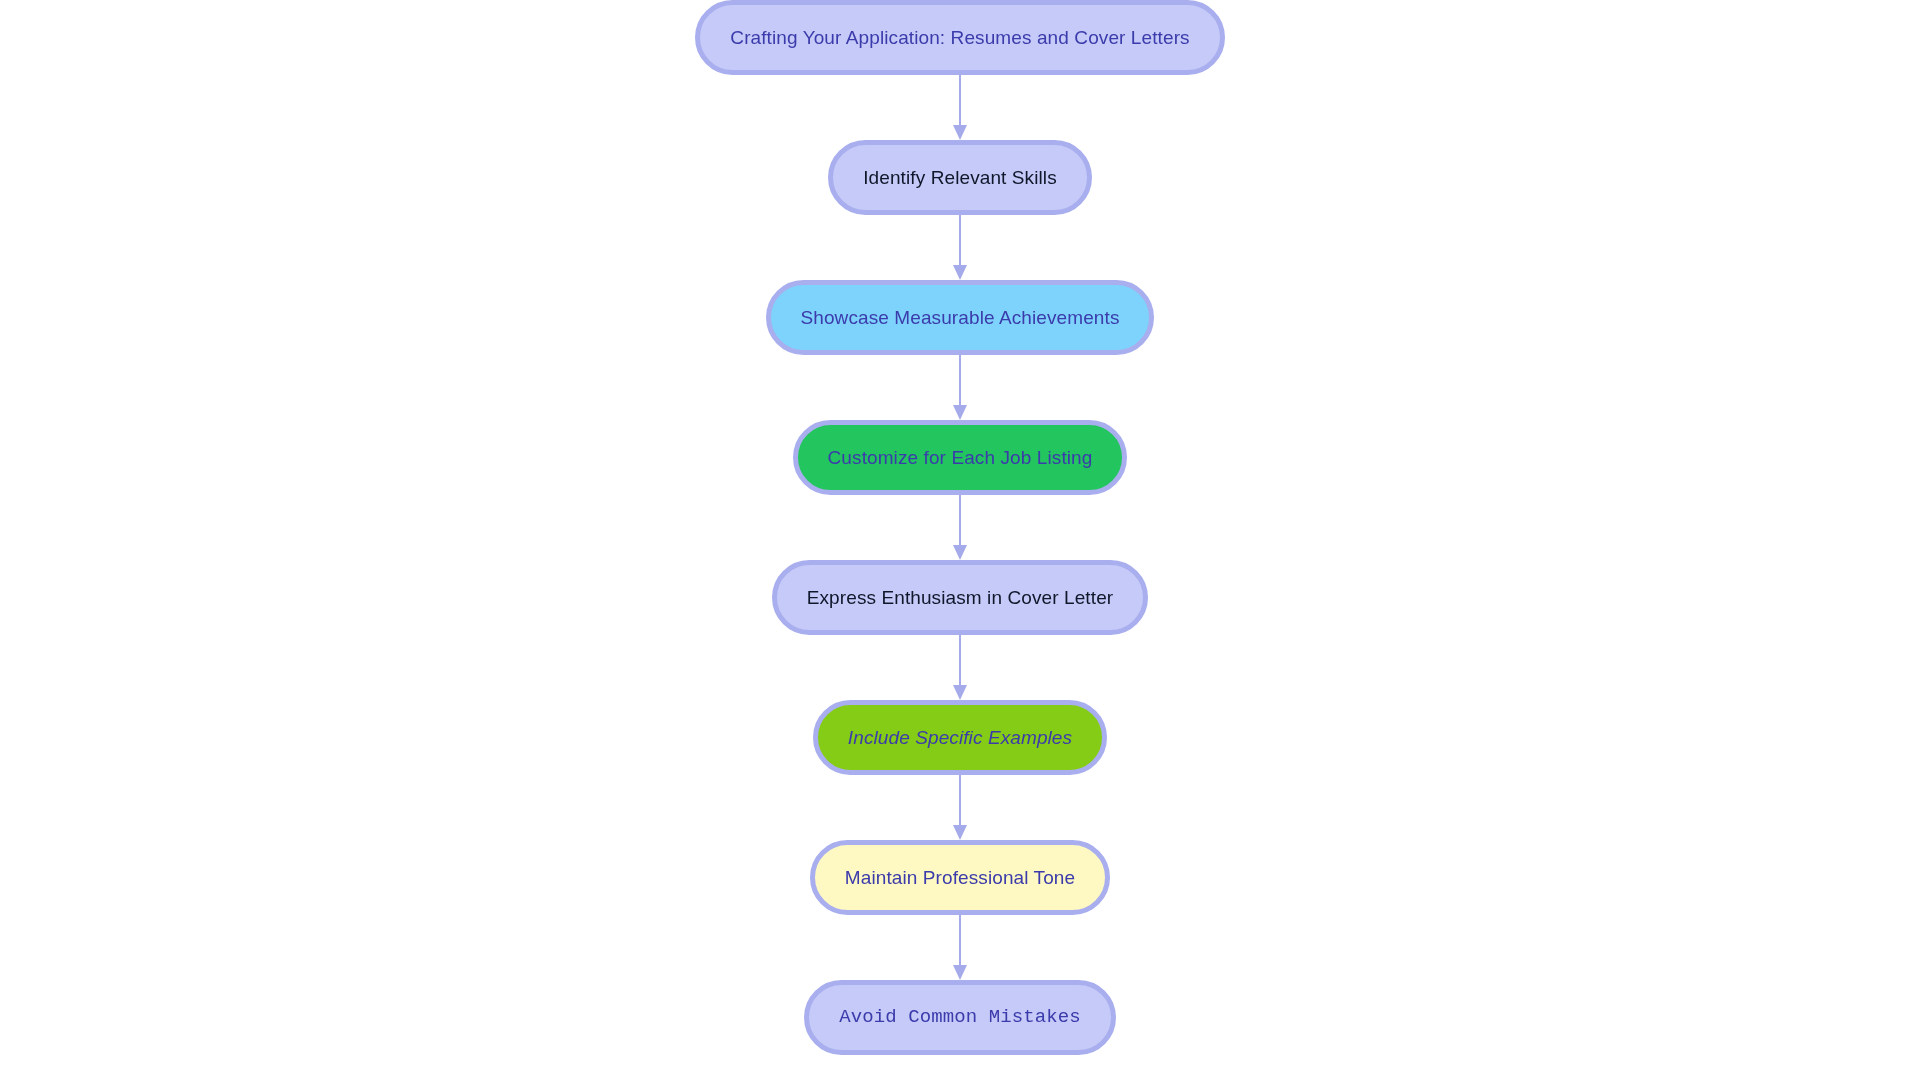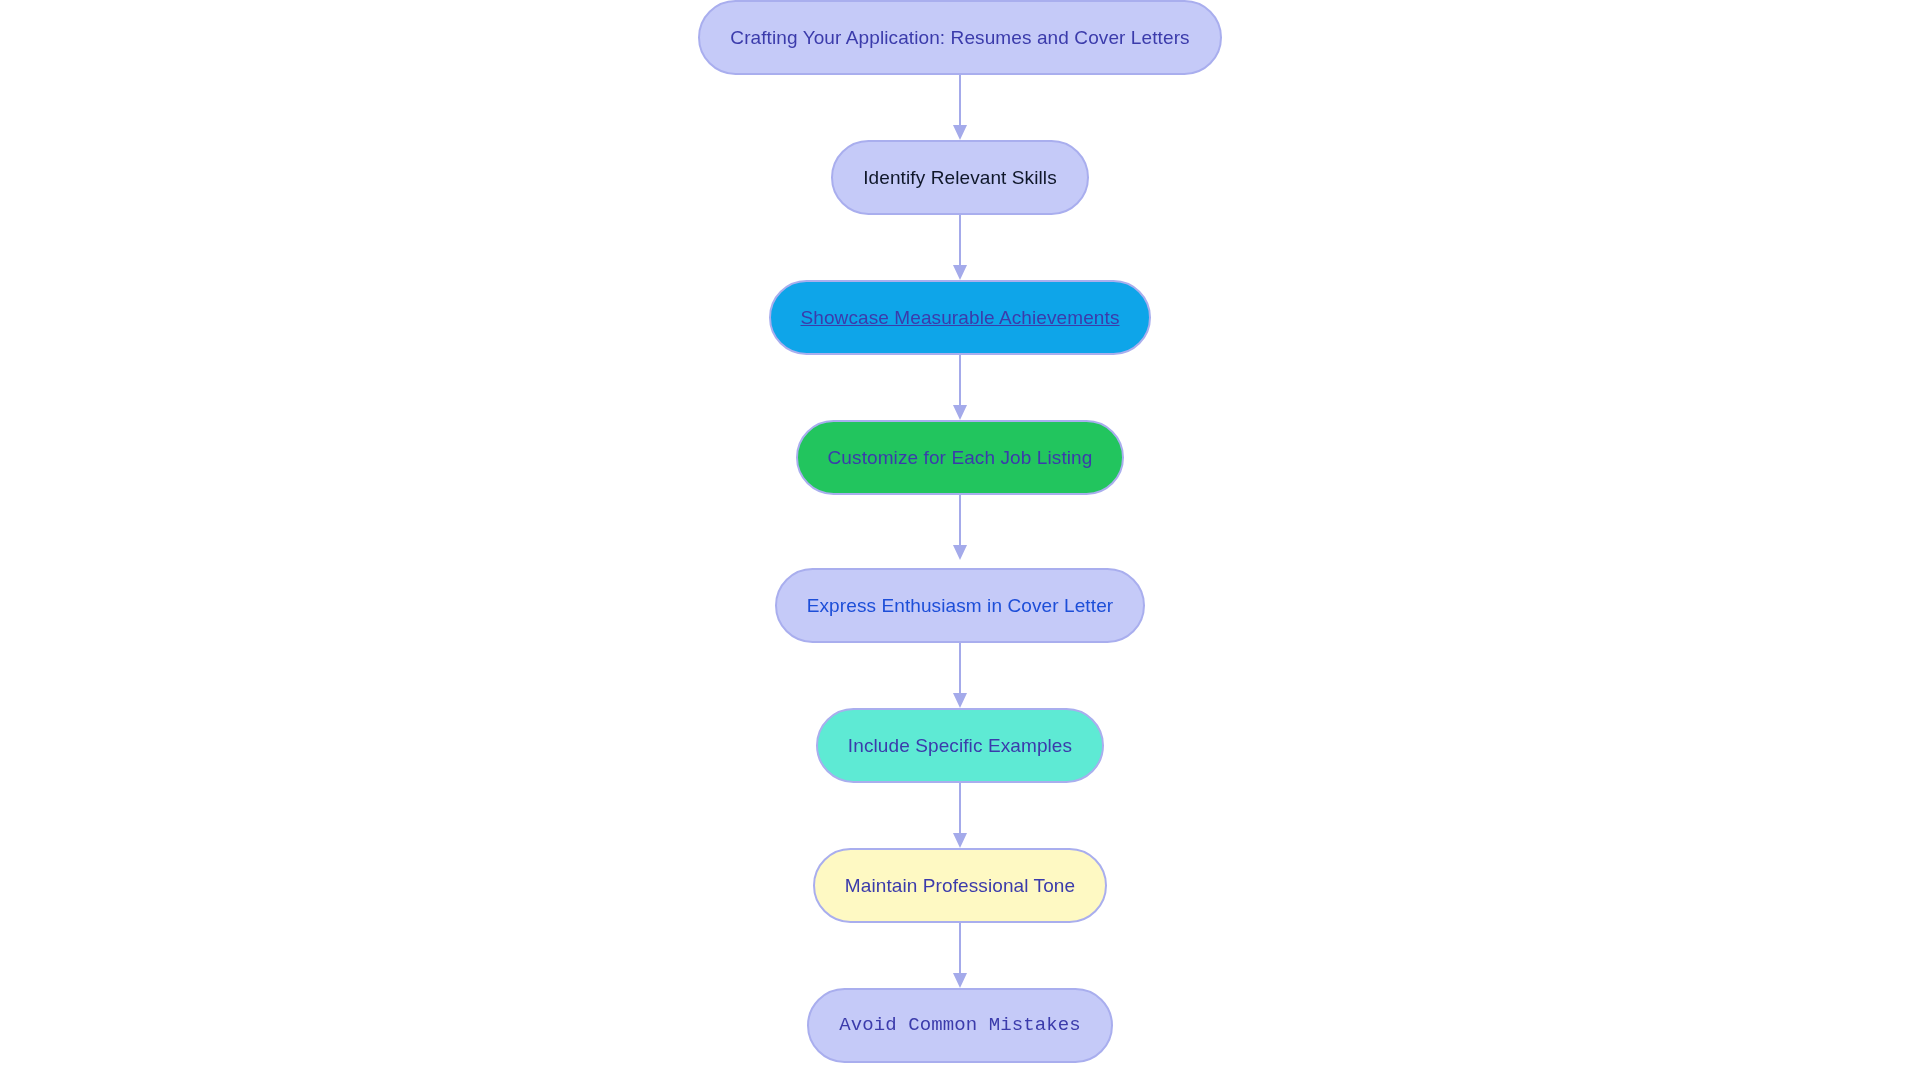--- a/index.html
+++ b/index.html
@@ -31,21 +31,21 @@
     display: flex;
     flex-direction: column;
     align-items: center;
   }
 
   .node {
     box-sizing: border-box;
     height: 75px;
     border-radius: 999px;
     background: #c5caf8;
-    border: 2px solid #0369a1;
+    border: 5px solid #0369a1;
     color: #3b3bab;
     display: flex;
     align-items: center;
     justify-content: center;
     padding: 0 30px;
     font-size: 19px;
     font-weight: 400;
     letter-spacing: 0.1px;
     white-space: nowrap;
     line-height: 1;
@@ -102,48 +102,48 @@
 
     <div class="node" style="background: rgb(197, 202, 248); border-color: rgb(169, 174, 238); color: #0f172a;">
       <span class="node-label">Identify Relevant Skills</span>
     </div>
 
     <div class="connector">
       <div class="stem" style="background: rgb(164, 170, 234);"></div>
       <div class="arrowhead" style="border-top-color: rgb(164, 170, 234);"></div>
     </div>
 
-    <div class="node" style="background: #0ea5e9; border-color: rgb(169, 174, 238); color: rgb(59, 59, 171); text-decoration: underline;">
+    <div class="node" style="background: #7dd3fc; border-color: rgb(169, 174, 238); color: rgb(59, 59, 171);">
       <span class="node-label">Showcase Measurable Achievements</span>
     </div>
 
     <div class="connector">
       <div class="stem" style="background: rgb(164, 170, 234);"></div>
       <div class="arrowhead" style="border-top-color: rgb(164, 170, 234);"></div>
     </div>
 
     <div class="node" style="background: #22c55e; border-color: rgb(169, 174, 238); color: rgb(59, 59, 171);">
       <span class="node-label">Customize for Each Job Listing</span>
     </div>
 
     <div class="connector">
       <div class="stem" style="background: rgb(164, 170, 234);"></div>
       <div class="arrowhead" style="border-top-color: rgb(164, 170, 234);"></div>
     </div>
 
-    <div class="node" style="background: rgb(197, 202, 248); border-color: rgb(169, 174, 238); color: #1d4ed8; margin-top: 8px;">
+    <div class="node" style="background: rgb(197, 202, 248); border-color: rgb(169, 174, 238); color: #0f172a;">
       <span class="node-label">Express Enthusiasm in Cover Letter</span>
     </div>
 
     <div class="connector">
       <div class="stem" style="background: rgb(164, 170, 234);"></div>
       <div class="arrowhead" style="border-top-color: rgb(164, 170, 234);"></div>
     </div>
 
-    <div class="node" style="background: #5eead4; border-color: rgb(169, 174, 238); color: rgb(59, 59, 171);">
+    <div class="node" style="background: #84cc16; border-color: rgb(169, 174, 238); color: rgb(59, 59, 171); font-style: italic;">
       <span class="node-label">Include Specific Examples</span>
     </div>
 
     <div class="connector">
       <div class="stem" style="background: rgb(164, 170, 234);"></div>
       <div class="arrowhead" style="border-top-color: rgb(164, 170, 234);"></div>
     </div>
 
     <div class="node" style="background: #fef9c3; border-color: rgb(169, 174, 238); color: rgb(59, 59, 171);">
       <span class="node-label">Maintain Professional Tone</span>

